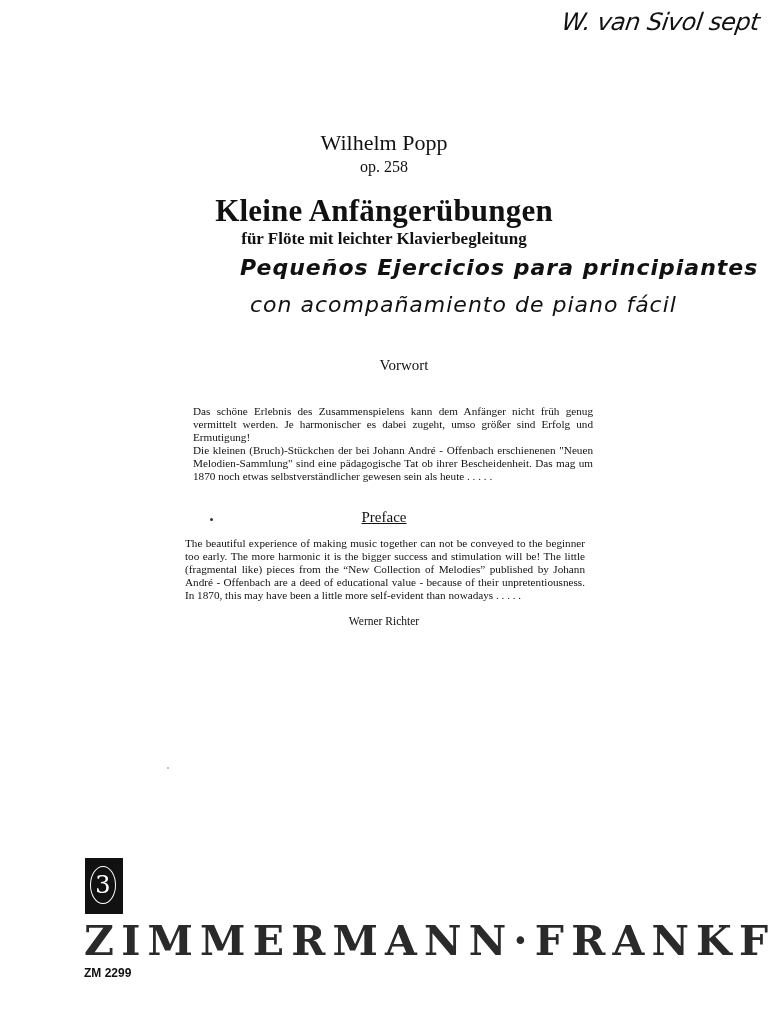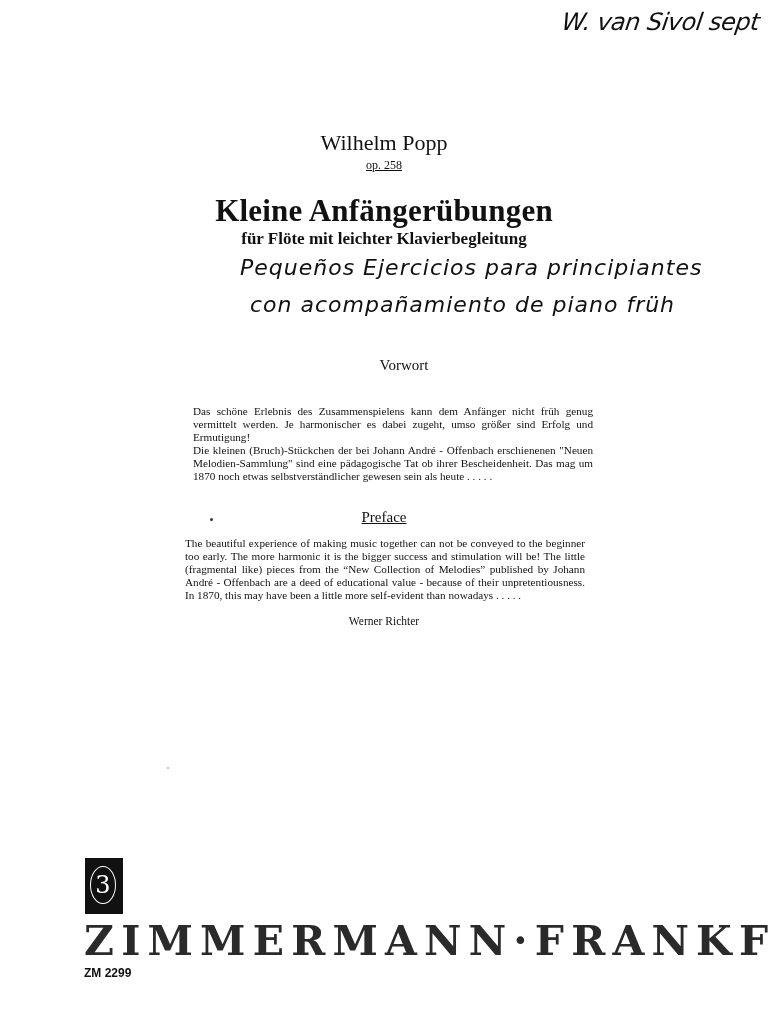--- a/index.html
+++ b/index.html
@@ -2,24 +2,24 @@
 <html><head>
 <meta charset="utf-8">
 <style>
   html, body { margin: 0; padding: 0; background: #ffffff; }
   body { width: 768px; height: 1024px; position: relative; overflow: hidden; color: #111; font-family: "Liberation Serif", "DejaVu Serif", serif; }
   .abs { position: absolute; }
   .center { left: 0; width: 768px; text-align: center; }
   .handwriting { font-family: "DejaVu Sans", sans-serif; font-style: italic; color: #111; }
   #signature { left: 562px; top: 8px; font-size: 24px; transform: skewX(-8deg); letter-spacing: -0.5px; white-space: nowrap; }
   #composer { top: 130px; font-size: 22px; }
-  #opus { top: 158px; font-size: 12px; text-decoration: underline; }
+  #opus { top: 158px; font-size: 16px; }
   #title { top: 193px; font-size: 31px; font-weight: bold; letter-spacing: 0.2px; }
   #subtitle { top: 229px; font-size: 17px; font-weight: bold; }
-  #hw1 { left: 240px; top: 255px; font-size: 22px; white-space: nowrap; letter-spacing: 1px; }
+  #hw1 { left: 240px; top: 255px; font-size: 22px; white-space: nowrap; letter-spacing: 1px; font-weight: bold; }
   #hw2 { left: 250px; top: 292px; font-size: 22px; white-space: nowrap; letter-spacing: 1px; }
   .section-head { font-size: 15px; }
   #vorwort-head { top: 357px; padding-left: 20px; }
   #preface-head { top: 509px; text-decoration: underline; }
   .para { left: 185px; width: 400px; font-size: 11.2px; line-height: 13.1px; text-align: justify; hyphens: manual; }
   .para p { margin: 0; }
   #vorwort-body { top: 405px; margin-left: 8px; }
   #preface-body { top: 537px; }
   #author { top: 615px; font-size: 11.5px; }
   #dot1 { left: 210px; top: 518px; width: 3px; height: 3px; background:#333; border-radius:50%; }
@@ -33,21 +33,21 @@
 <body>
 
 <div id="signature" class="abs handwriting">W. van Sivol sept</div>
 
 <div id="composer" class="abs center">Wilhelm Popp</div>
 <div id="opus" class="abs center">op. 258</div>
 <div id="title" class="abs center">Kleine Anfängerübungen</div>
 <div id="subtitle" class="abs center">für Flöte mit leichter Klavierbegleitung</div>
 
 <div id="hw1" class="abs handwriting">Pequeños Ejercicios para principiantes</div>
-<div id="hw2" class="abs handwriting">con acompañamiento de piano früh</div>
+<div id="hw2" class="abs handwriting">con acompañamiento de piano fácil</div>
 
 <div id="vorwort-head" class="abs center section-head">Vorwort</div>
 <div id="vorwort-body" class="abs para">
   <p>Das schöne Erlebnis des Zusammenspielens kann dem Anfänger nicht früh genug vermittelt werden. Je harmonischer es dabei zugeht, umso größer sind Erfolg und Ermutigung!</p>
   <p>Die kleinen (Bruch)-Stückchen der bei Johann André - Offenbach erschienenen "Neuen Melodien-Sammlung" sind eine pädagogische Tat ob ihrer Bescheidenheit. Das mag um 1870 noch etwas selbstverständlicher gewesen sein als heute . . . . .</p>
 </div>
 
 <div id="dot1" class="abs"></div>
 
 <div id="preface-head" class="abs center section-head">Preface</div>

